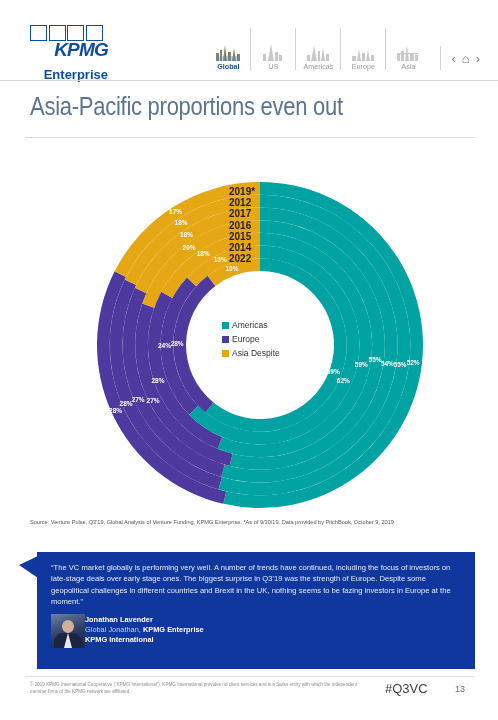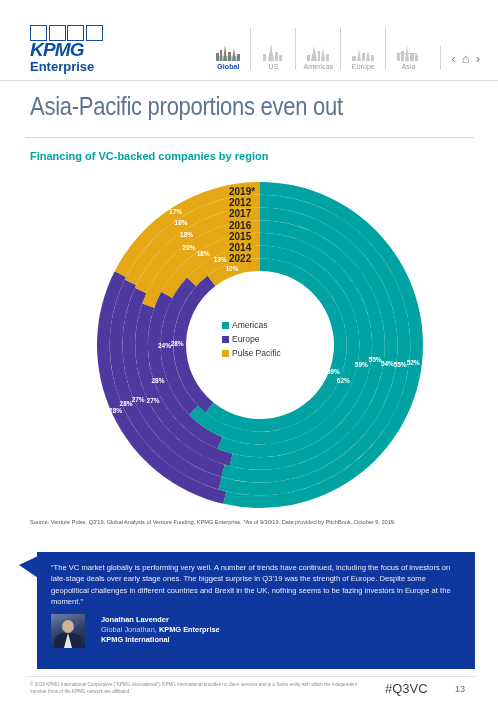--- a/index.html
+++ b/index.html
@@ -4,28 +4,28 @@
 <style>
   html,body{margin:0;padding:0;}
   body{
     width:498px;height:720px;background:#ffffff;
     font-family:"Liberation Sans","DejaVu Sans",sans-serif;
     overflow:hidden;position:relative;
   }
   .slide{position:relative;width:498px;height:720px;}
 
   
-  .header{position:absolute;left:0;top:0;width:498px;height:82px;}
+  .header{position:absolute;left:0;top:0;width:498px;height:82px;text-align:right;}
   .logo{position:absolute;left:30px;top:25px;width:78px;}
   .logo-bars{display:flex;gap:1.5px;}
   .logo-bars span{display:block;width:15px;height:14px;border:1.6px solid #0f4da0;background:#fff;}
   .logo-word{font-family:"Liberation Sans",sans-serif;font-weight:bold;font-style:italic;
     font-size:19px;color:#0f4da0;letter-spacing:-0.8px;line-height:19px;margin-top:-1px;}
   .logo-sub{font-family:"Liberation Sans",sans-serif;font-weight:bold;font-size:13px;
-    color:#0f4da0;line-height:14px;margin-top:1px;}
+    color:#0f4da0;line-height:14px;margin-top:9px;}
 
   .nav{position:absolute;right:18px;top:26px;display:flex;align-items:flex-end;height:44px;}
   .nav-item{display:flex;flex-direction:column;align-items:center;justify-content:flex-end;
     width:44px;height:42px;border-left:1px solid #d2d2d2;}
   .nav-item:first-child{border-left:none;}
   .nav-label{font-size:7px;color:#9a9a9a;margin-top:2px;letter-spacing:0.1px;}
   .nav-item.active .nav-label{color:#0f4da0;font-weight:bold;}
   .nav-icon{height:22px;display:flex;align-items:flex-end;justify-content:center;}
   .nav-arrows{display:flex;align-items:center;gap:6px;margin-left:10px;padding-left:10px;
     border-left:1px solid #d2d2d2;height:24px;color:#7c7c7c;font-size:13px;}
@@ -69,21 +69,21 @@
     line-height:11.4px;}
   .attrib{position:absolute;left:14px;top:62px;display:flex;align-items:flex-start;}
   .avatar{width:34px;height:34px;background:linear-gradient(160deg,#6d7fa8 0%,#2c3c63 55%,#19264a 100%);
     position:relative;overflow:hidden;flex:0 0 auto;}
   .avatar .head{position:absolute;left:11px;top:6px;width:12px;height:13px;border-radius:50%;
     background:#d2b198;}
   .avatar .body{position:absolute;left:3px;top:19px;width:28px;height:16px;border-radius:9px 9px 0 0;
     background:#1b2540;}
   .avatar .shirt{position:absolute;left:13px;top:19px;width:8px;height:15px;background:#e8e8ea;
     clip-path:polygon(50% 0,100% 100%,0 100%);}
-  .attrib-txt{margin-left:16px;padding-top:1px;}
+  .attrib-txt{margin-left:0;padding-top:1px;}
   .attrib-txt .l1{font-size:7.4px;font-weight:bold;color:#ffffff;line-height:10px;}
   .attrib-txt .l2{font-size:7.4px;color:#c6cee6;line-height:10px;}
   .attrib-txt .l2 b{color:#ffffff;}
   .attrib-txt .l3{font-size:7.4px;font-weight:bold;color:#ffffff;line-height:10px;}
 
   
   .foot-rule{position:absolute;left:25px;top:676px;width:450px;height:1px;background:#e2e2e2;}
   .copyright{position:absolute;left:30px;top:681px;width:330px;font-size:4.6px;color:#8d8d8d;
     line-height:7px;}
   .hashtag{position:absolute;left:385px;top:681px;font-size:13px;color:#3f3f3f;
@@ -187,21 +187,20 @@
         <span>⌂</span>
         <span>›</span>
       </div>
     </div>
     <div class="hdr-rule"></div>
   </div>
 
   <div class="title">Asia-Pacific proportions even out</div>
   <div class="title-rule"></div>
 
-  <div class="chart-title">Financing of VC-backed companies by region</div>
 
   <div class="chart-wrap">
     <svg id="donut-svg" width="330" height="330" viewBox="0 0 330 330">
         <path d="M165,2 A163,163 0 1 1 128.36155577059714,323.82891551744893 L131.21941864212812,311.4399817040809 A150.28571428571428,150.28571428571428 0 1 0 165,14.714285714285722 Z" fill="#00A3A1"></path>
         <path d="M128.36155577059714,323.82891551744893 A163,163 0 0 1 19.646292361711033,91.23483426574025 L30.984136340508314,96.98864649216367 A150.28571428571428,150.28571428571428 0 0 0 131.21941864212812,311.4399817040809 Z" fill="#4E3A9E"></path>
         <path d="M19.646292361711033,91.23483426574025 A163,163 0 0 1 164.99999999999997,2 L164.99999999999997,14.714285714285722 A150.28571428571428,150.28571428571428 0 0 0 30.984136340508314,96.98864649216367 Z" fill="#E5A814"></path>
         <path d="M165,14.714285714285722 A150.28571428571428,150.28571428571428 0 1 1 123.47579673516094,309.4352327570655 L126.98877590870721,297.2159022291388 A137.57142857142856,137.57142857142856 0 1 0 165,27.428571428571445 Z" fill="#00A3A1"></path>
         <path d="M123.47579673516094,309.4352327570655 A150.28571428571428,150.28571428571428 0 0 1 29.742458574843795,99.49279882341561 L41.185349436857976,105.03475785831677 A137.57142857142856,137.57142857142856 0 0 0 126.98877590870721,297.2159022291388 Z" fill="#4E3A9E"></path>
         <path d="M29.742458574843795,99.49279882341561 A150.28571428571428,150.28571428571428 0 0 1 164.99999999999997,14.714285714285722 L164.99999999999997,27.428571428571445 A137.57142857142856,137.57142857142856 0 0 0 41.185349436857976,105.03475785831677 Z" fill="#E5A814"></path>
         <path d="M165,27.428571428571416 A137.57142857142858,137.57142857142858 0 1 1 126.24164968024336,296.9988190843944 L129.82367790294154,284.79955127701015 A124.85714285714288,124.85714285714288 0 1 0 165,40.142857142857125 Z" fill="#00A3A1"></path>
@@ -236,21 +235,21 @@
     <div class="legend-row">
       <span class="legend-sw" id="sw0" style="background: rgb(0, 163, 161);"></span>
       <span class="legend-txt">Americas</span>
     </div>
     <div class="legend-row">
       <span class="legend-sw" id="sw1" style="background: rgb(78, 58, 158);"></span>
       <span class="legend-txt">Europe</span>
     </div>
     <div class="legend-row">
       <span class="legend-sw" id="sw2" style="background: rgb(229, 168, 20);"></span>
-      <span class="legend-txt">Pulse Pacific</span>
+      <span class="legend-txt">Asia Despite</span>
     </div>
   </div>
 
   <div id="pct-layer">
       <div class="pct" style="left: 406.638px; top: 358.718px;">52%</div>
       <div class="pct" style="left: 109.093px; top: 407.328px;">28%</div>
       <div class="pct" style="left: 169.046px; top: 207.506px; color: rgb(255, 255, 255);">17%</div>
       <div class="pct" style="left: 393.521px; top: 361.08px;">55%</div>
       <div class="pct" style="left: 119.575px; top: 399.677px;">28%</div>
       <div class="pct" style="left: 174.561px; top: 219.047px; color: rgb(255, 255, 255);">18%</div>

